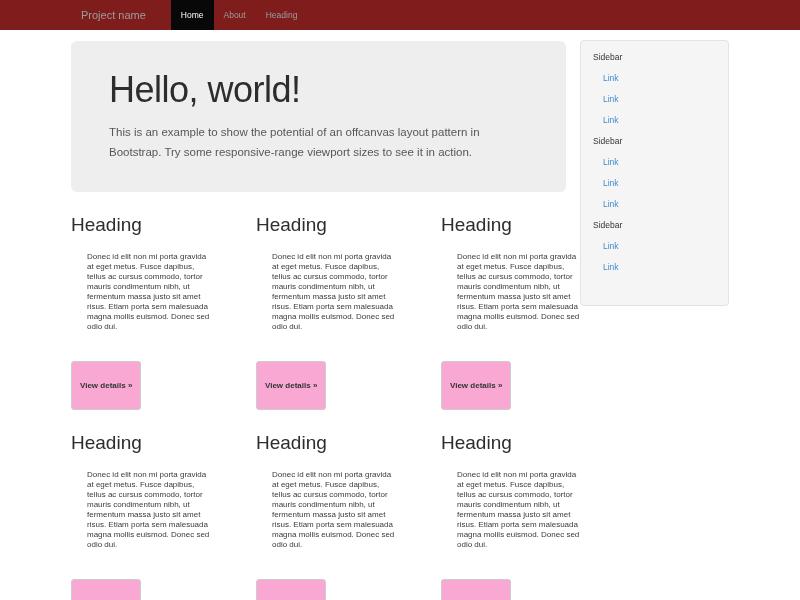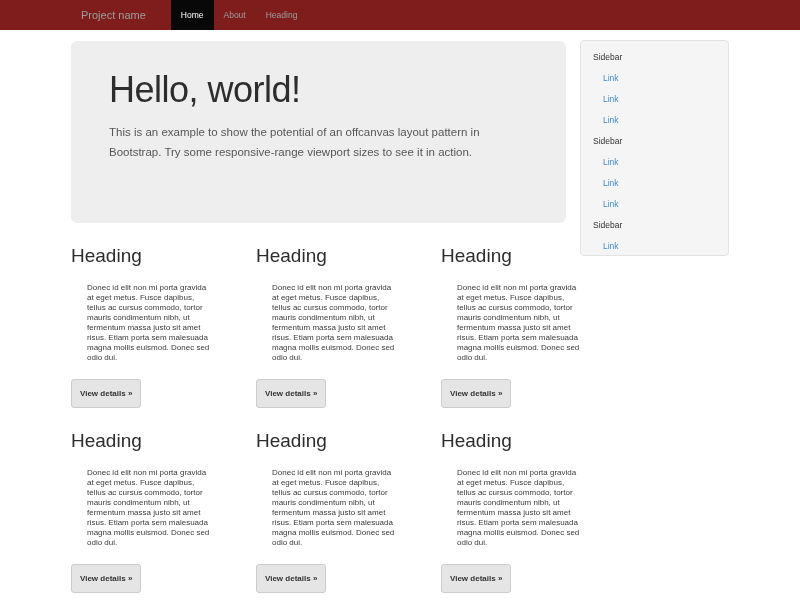--- a/index.html
+++ b/index.html
@@ -46,21 +46,21 @@
   .container { width: 658px; margin: 0 auto; }
   .row { display: flex; gap: 14px; align-items: flex-start; }
   .main { width: 495px; flex: none; }
   
   .jumbotron {
     margin-top: 11px;
     background: #eeeeee;
     border-radius: 6px;
     padding: 30px 38px;
     box-sizing: border-box;
-    height: 182px;
+    height: 151px;
   }
   .jumbotron h1 {
     margin: 0;
     font-size: 36px;
     line-height: 38px;
     font-weight: 500;
     color: #2d2d2d;
     letter-spacing: -0.5px;
   }
   .jumbotron p {
@@ -82,36 +82,37 @@
   }
   .card p {
     margin: 16px;
     font-size: 8px;
     line-height: 10px;
     color: #3b3b3b;
     max-width: 146px;
   }
   .btn {
     display: inline-block;
-    padding: 9px 8px;
+    margin-top: 13px;
+    padding: 19px 8px;
     font-size: 8px;
     font-weight: bold;
     color: #333333;
-    background: #e5e5e5;
+    background: #f9a8d4;
     border: 1px solid #cccccc;
     border-radius: 3px;
     text-decoration: none;
     cursor: pointer;
     white-space: nowrap;
   }
   
   .sidebar {
     flex: none;
     width: 149px;
-    height: 216px;
+    height: 266px;
     box-sizing: border-box;
     margin-top: 10px;
     background: #f5f5f5;
     border: 1px solid #e3e3e3;
     border-radius: 4px;
     padding: 0 12px;
     overflow: hidden;
   }
   .sb-label {
     font-size: 8.5px;

